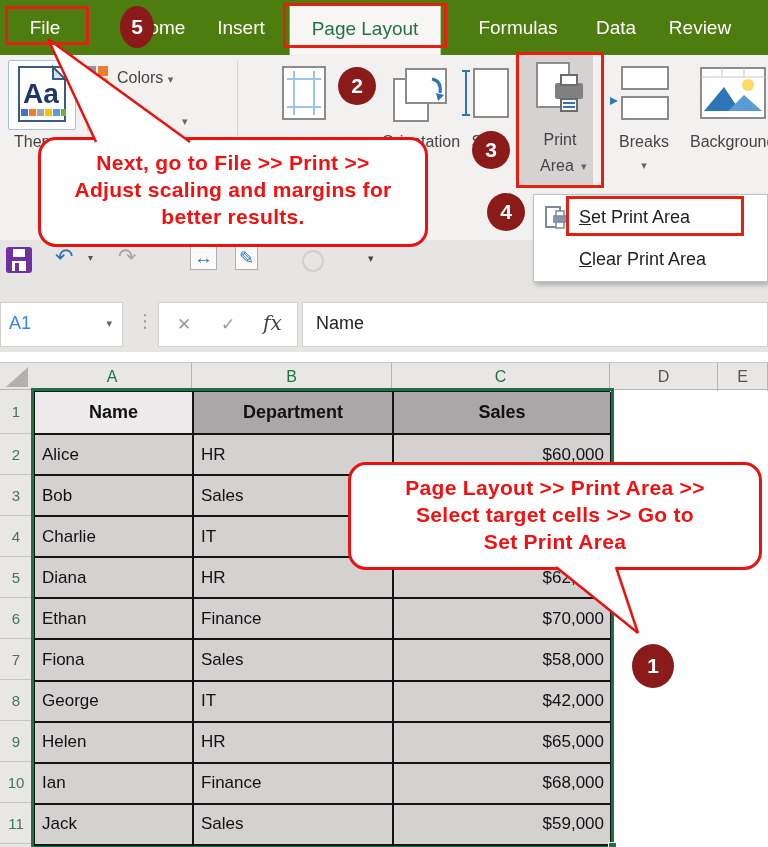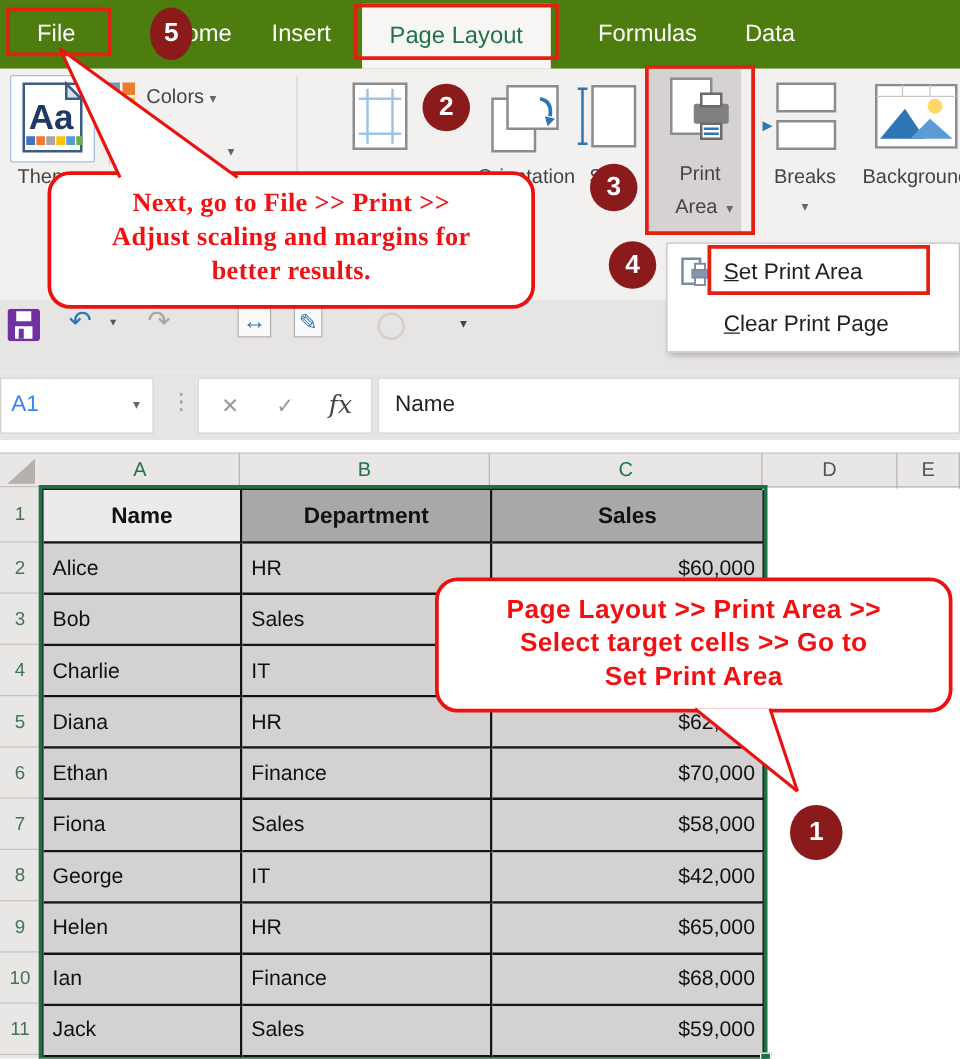--- a/index.html
+++ b/index.html
@@ -91,20 +91,21 @@
 
 <div id="stage">
 
   <div id="tabbar" class="abs">
     <span class="tab" style="left:45px">File</span>
     <span class="tab" style="left:160px">Home</span>
     <span class="tab" style="left:241px">Insert</span>
     <span class="tab active-bg" style="left:365px">Page Layout</span>
     <span class="tab" style="left:518px">Formulas</span>
     <span class="tab" style="left:616px">Data</span>
+    <span class="tab" style="left:700px">Review</span>
   </div>
 
   <div id="ribbon" class="abs">
 
     <div id="themes-btn" class="abs">
       <svg width="66" height="68" viewBox="0 0 66 68">
         <rect x="10" y="6" width="46" height="54" fill="#fff" stroke="#3b5b84" stroke-width="2"></rect>
         <polygon points="44,6 56,18 44,18" fill="#d8e2ef" stroke="#3b5b84" stroke-width="2"></polygon>
         <text x="14" y="42" font-size="28" font-weight="bold" fill="#1f3864" font-family="Liberation Sans, sans-serif">Aa</text>
         <rect x="12" y="48" width="7" height="7" fill="#4472c4"></rect>
@@ -192,21 +193,21 @@
     <div class="menu-item" style="top:2px">
       <svg style="position:absolute; left:10px; top:8px" width="26" height="26">
         <rect x="2" y="2" width="14" height="20" fill="#fff" stroke="#7a8aa0" stroke-width="2"></rect>
         <rect x="9" y="10" width="14" height="8" rx="1" fill="#8496b0"></rect>
         <rect x="12" y="6" width="8" height="5" fill="#fff" stroke="#7a8aa0" stroke-width="1.5"></rect>
         <rect x="12" y="17" width="8" height="6" fill="#fff" stroke="#7a8aa0" stroke-width="1.5"></rect>
       </svg>
       <span class="menu-text"><span class="uline">S</span><span>et Print Area</span></span>
     </div>
     <div class="menu-item" style="top:44px">
-      <span class="menu-text"><span class="uline">C</span><span>lear Print Page</span></span>
+      <span class="menu-text"><span class="uline">C</span><span>lear Print Area</span></span>
     </div>
   </div>
 
   <div id="qat" class="abs">
     <svg class="abs" style="left:6px; top:7px" width="26" height="26">
       <rect x="0" y="0" width="26" height="26" rx="3" fill="#7030a0"></rect>
       <rect x="7" y="2" width="12" height="8" fill="#fff"></rect>
       <rect x="6" y="14" width="14" height="10" fill="#fff"></rect>
       <rect x="9" y="16" width="4" height="8" fill="#7030a0"></rect>
     </svg>
@@ -302,21 +303,21 @@
 
       <div class="cell">Jack</div>
       <div class="cell">Sales</div>
       <div class="cell money">$59,000</div>
     </div>
 
     <div id="sel-outline"></div>
     <div id="fill-handle"></div>
   </div>
 
-  <div class="callout" style="left:38px; top:137px; width:390px; height:110px;font-family:Liberation Serif, serif;">
+  <div class="callout" style="left:38px; top:137px; width:390px; height:110px;">
     <div>Next, go to File &gt;&gt; Print &gt;&gt;</div>
     <div>Adjust scaling and margins for</div>
     <div>better results.</div>
   </div>
   <svg class="tail" style="left:0; top:0" width="260" height="160">
     <polygon points="48,39 190,142 96,142" fill="#ffffff"></polygon>
     <line x1="48" y1="39" x2="96" y2="142" stroke="#ea1111" stroke-width="2.5"></line>
     <line x1="48" y1="39" x2="190" y2="142" stroke="#ea1111" stroke-width="2.5"></line>
   </svg>
 

